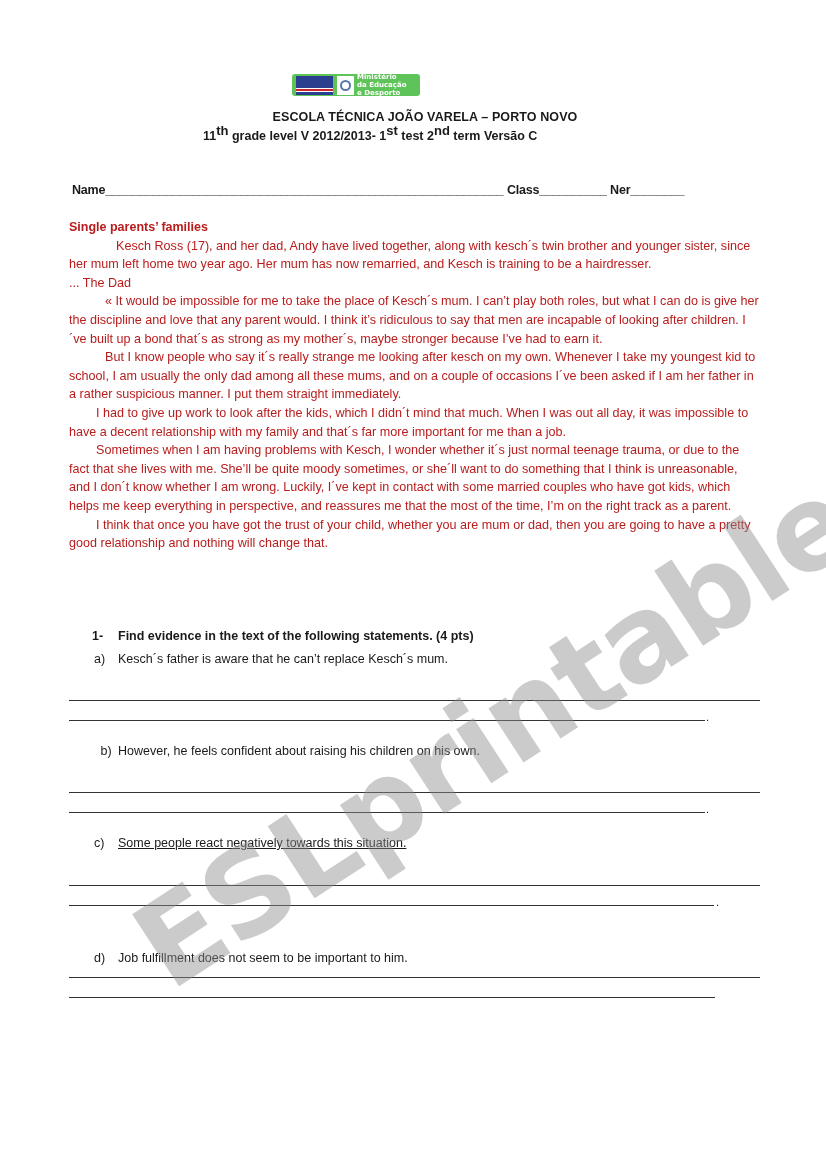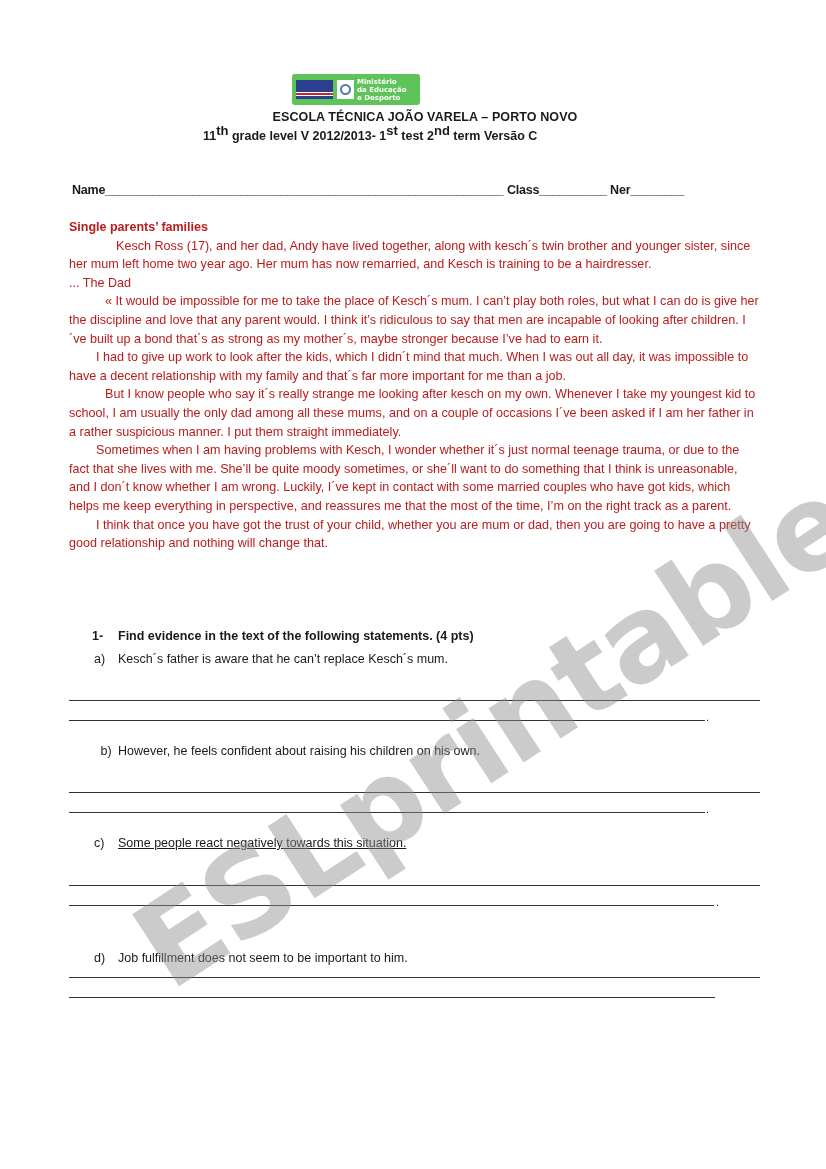--- a/index.html
+++ b/index.html
@@ -20,21 +20,21 @@
       left: 0; top: 0;
       width: 826px;
       height: 1169px;
     }
     
     .logo {
       position: absolute;
       left: 292px;
       top: 74px;
       width: 128px;
-      height: 31px;
+      height: 22px;
       background: #5ec45a;
       border-radius: 3px;
       display: flex;
       align-items: center;
       box-sizing: border-box;
       padding: 0 4px;
     }
     .logo-flag {
       width: 37px;
       height: 19px;
@@ -210,22 +210,22 @@
     <span>Name</span><span>___________________________________________________________</span>
     <span>Class</span><span>__________</span>
     <span>Ner</span><span>________</span>
   </div>
 
   <div class="text-block" style="top: 218px;">
     <div class="section-title">Single parents’ families</div>
     <p class="para indent-big">Kesch Ross (17), and her dad, Andy have lived together, along with kesch´s twin brother and younger sister, since her mum left home two year ago. Her mum has now remarried, and Kesch is training to be a hairdresser.</p>
     <p class="para">... The Dad</p>
     <p class="para indent-mid">« It would be impossible for me to take the place of Kesch´s mum. I can’t play both roles, but what I can do is give her the discipline and love that any parent would. I think it’s ridiculous to say that men are incapable of looking after children. I´ve built up a bond that´s as strong as my mother´s, maybe stronger because I’ve had to earn it.</p>
+    <p class="para indent-mid">But I know people who say it´s really strange me looking after kesch on my own. Whenever I take my youngest kid to school, I am usually the only dad among all these mums, and on a couple of occasions I´ve been asked if I am her father in a rather suspicious manner. I put them straight immediately.</p>
     <p class="para indent-sm">I had to give up work to look after the kids, which I didn´t mind that much. When I was out all day, it was impossible to have a decent relationship with my family and that´s far more important for me than a job.</p>
-    <p class="para indent-mid">But I know people who say it´s really strange me looking after kesch on my own. Whenever I take my youngest kid to school, I am usually the only dad among all these mums, and on a couple of occasions I´ve been asked if I am her father in a rather suspicious manner. I put them straight immediately.</p>
     <p class="para indent-sm">Sometimes when I am having problems with Kesch, I wonder whether it´s just normal teenage trauma, or due to the fact that she lives with me. She’ll be quite moody sometimes, or she´ll  want to do something that I think is unreasonable, and I don´t know whether I am wrong. Luckily, I´ve kept in contact with some married couples who have got kids, which helps me keep everything in perspective, and reassures me that the most of the time, I’m on the right track as a parent.</p>
     <p class="para indent-sm">I think that once you have got the trust of your child, whether you are mum or dad, then you are going to have a pretty good relationship and nothing will change that.</p>
   </div>
 
   <div class="question-main">
     <span class="num">1-</span><span>Find evidence in the text of the following statements. (4 pts)</span>
   </div>
 
   <div class="sub-q" style="top: 652px;">
     <span class="letter">a)</span><span>Kesch´s father is aware that he can’t replace Kesch´s mum.</span>

